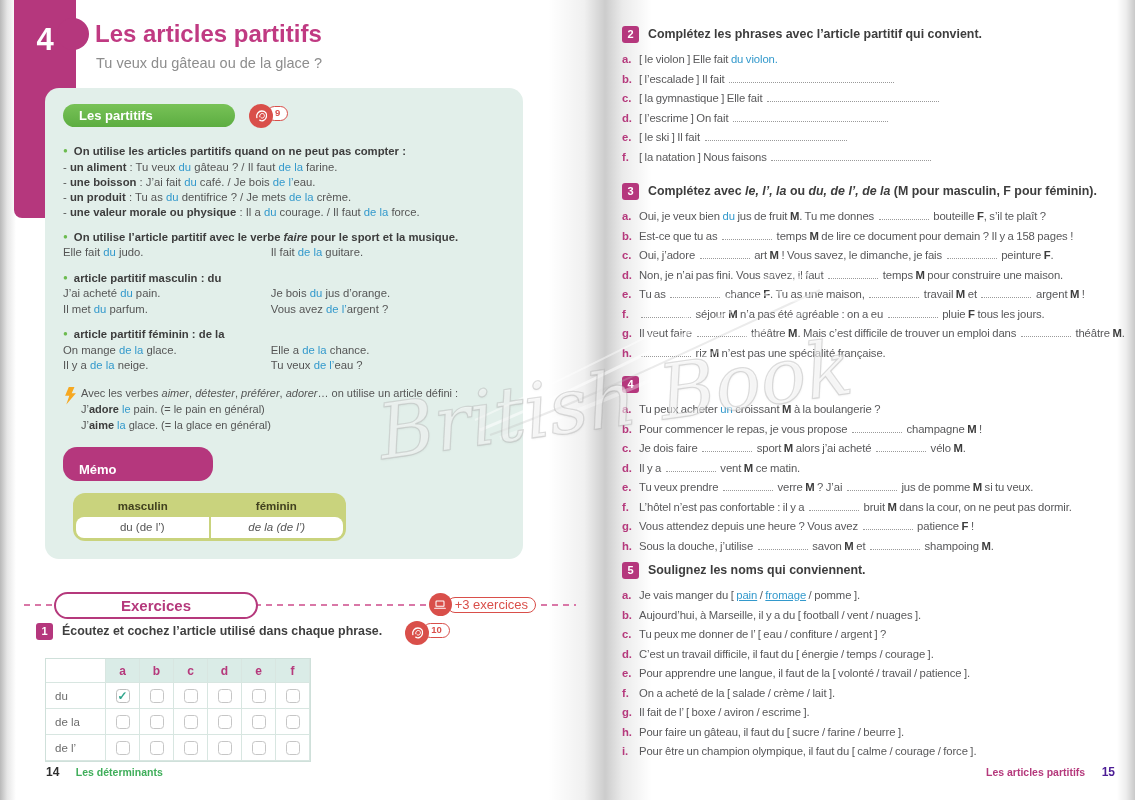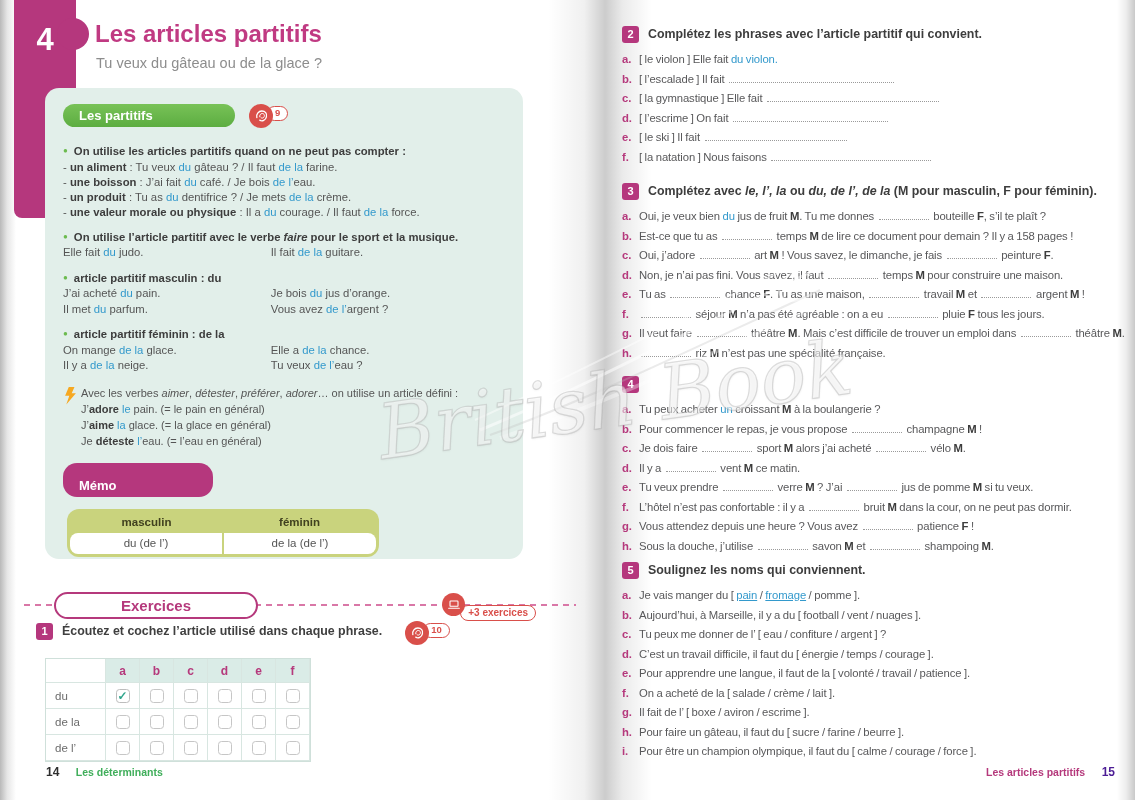--- a/index.html
+++ b/index.html
@@ -46,40 +46,40 @@
   .blue{color:#3399cc;}
   .bu{color:#3399cc;text-decoration:underline;}
   .i{font-style:italic;}
   .bi{color:#3d3d3d;font-weight:bold;font-style:italic;}
 
   .note{display:flex;gap:3px;margin-top:11px;}
   .warn{width:15px;height:18px;flex:0 0 15px;margin-top:2px;background:#f6a821;
     clip-path:polygon(40% 0,78% 0,58% 38%,86% 38%,22% 100%,42% 52%,14% 52%);}
   .note-line{line-height:16px;font-size:11px;color:#555;}
 
-  .memo-table{margin:12px 0 0 4px;width:312px;background:#c9d37d;border-radius:12px;padding:3px;
+  .memo-table{margin:12px 0 0 10px;width:273px;background:#c9d37d;border-radius:12px;padding:3px;
     box-sizing:border-box;}
   .memo-head{display:flex;height:21px;align-items:center;}
   .memo-head div{flex:1;text-align:center;font-weight:bold;font-size:11.5px;color:#41411f;}
   .memo-vals{display:flex;gap:2px;}
   .memo-vals div{flex:1;background:#fff;text-align:center;font-size:11.5px;color:#555;
     height:21px;line-height:21px;}
   .memo-vals div:first-child{border-radius:8px 0 0 8px;}
-  .memo-vals div:last-child{border-radius:0 8px 8px 0;}
+  .memo-vals div:last-child{border-radius:0 8px 8px 0;font-style:italic;}
 
   .ex-band{position:absolute;left:24px;top:592px;width:552px;height:28px;}
   .ex-band .dash{position:absolute;left:0;right:0;top:12px;height:2px;
     background:repeating-linear-gradient(90deg,#d977a7 0 6px,transparent 6px 11px);}
   .ex-pill{position:absolute;left:30px;top:0;background:#fff;border:2px solid #b5397c;color:#b5397c;
     font-weight:bold;font-size:15px;border-radius:16px;padding:3px 0;width:200px;text-align:center;}
   .plus-group{position:absolute;right:40px;top:1px;display:flex;}
   .plus-circle{width:23px;height:23px;border-radius:50%;background:#d94f4a;display:flex;
     align-items:center;justify-content:center;position:relative;z-index:1;}
-  .plus-pill{background:#fff;border:1.3px solid #d94f4a;color:#d94f4a;font-size:10px;font-weight:bold;
-    border-radius:9px;padding:0 7px;height:14px;line-height:13px;margin-left:-5px;margin-top:12px;}
+  .plus-pill{background:#fff;border:1.3px solid #d94f4a;color:#d94f4a;font-size:13px;font-weight:normal;
+    border-radius:9px;padding:0 7px;height:14px;line-height:13px;margin-left:-5px;margin-top:4px;}
 
   .ex1-row{position:absolute;left:36px;top:623px;display:flex;align-items:flex-start;gap:9px;}
   .ex-num{flex:0 0 17px;width:17px;height:17px;background:#b5377d;color:#fff;font-weight:bold;
     font-size:11px;text-align:center;line-height:17px;border-radius:3px;display:inline-block;}
   .ex-title{font-size:12.4px;font-weight:bold;color:#3f3f3f;line-height:17px;}
   .ex1-row .audio{margin-left:14px;margin-top:-2px;}
 
   .check-table{position:absolute;left:45px;top:658px;display:grid;
     grid-template-columns:60px repeat(6,34px);grid-template-rows:24px 26px 26px 26px;
     background:#fff;border:1px solid #cfe0da;}
@@ -176,21 +176,20 @@
           <span class="pair-r"><span>Tu veux </span><span class="blue">de l’</span><span>eau ?</span></span>
         </div>
       </div>
     <div class="note">
       <span class="warn"></span>
       <div>
         <div class="note-line"><span>Avec les verbes </span><span class="i">aimer</span><span>, </span><span class="i">détester</span><span>, </span><span class="i">préférer</span><span>, </span><span class="i">adorer</span><span>… on utilise un article défini :</span></div>
         <div>
             <div class="note-line"><span>J’</span><span class="b">adore</span><span> </span><span class="blue">le</span><span> pain. (= le pain en général)</span></div>
             <div class="note-line"><span>J’</span><span class="b">aime</span><span> </span><span class="blue">la</span><span> glace. (= la glace en général)</span></div>
-            <div class="note-line"><span>Je </span><span class="b">déteste</span><span> </span><span class="blue">l’</span><span>eau. (= l’eau en général)</span></div>
           </div>
       </div>
     </div>
     <div class="pill memo">Mémo</div>
     <div class="memo-table">
       <div class="memo-head">
         <div>masculin</div>
         <div>féminin</div>
       </div>
       <div class="memo-vals">

